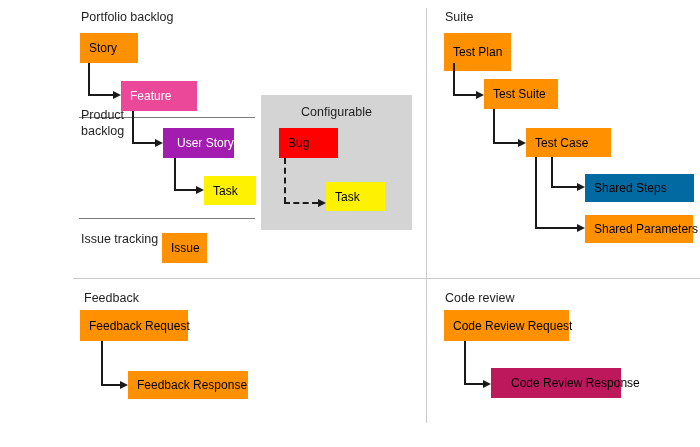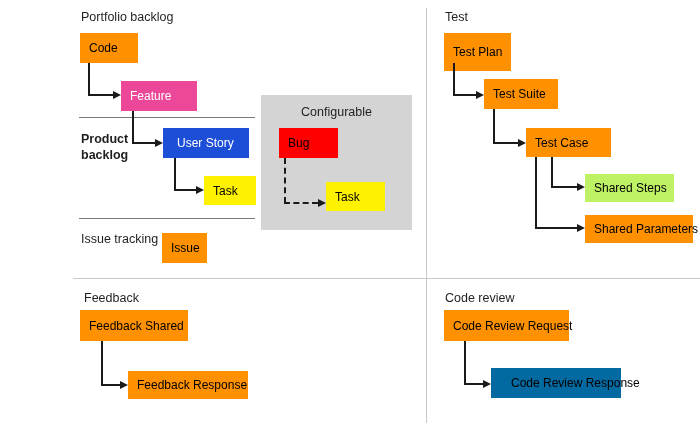--- a/index.html
+++ b/index.html
@@ -60,50 +60,50 @@
 
 <div id="canvas" style="--arrow: #1a1a1a;">
 
   <div class="divider" style="left: 378px; top: 8px; width: 1px; height: 415px; background-color: rgb(201, 201, 201);"></div>
   <div class="divider" style="left: 25px; top: 278px; width: 628px; height: 1px; background-color: rgb(201, 201, 201);"></div>
 
   <div class="divider" style="left: 31px; top: 117px; width: 176px; height: 1px; background-color: rgb(122, 122, 122);"></div>
   <div class="divider" style="left: 31px; top: 218px; width: 176px; height: 1px; background-color: rgb(122, 122, 122);"></div>
 
   <div class="section-title" style="left:33px;top:10px;">Portfolio backlog</div>
-  <div class="section-title" style="left:33px;top:132px;width:55px;font-weight:bold;">Product backlog</div>
+  <div class="section-title" style="left:33px;top:108px;width:55px;">Product backlog</div>
   <div class="section-title" style="left:33px;top:232px;">Issue tracking</div>
-  <div class="section-title" style="left:397px;top:10px;">Test</div>
+  <div class="section-title" style="left:397px;top:10px;">Suite</div>
   <div class="section-title" style="left:36px;top:291px;">Feedback</div>
   <div class="section-title" style="left:397px;top:291px;">Code review</div>
 
   <div class="panel" style="left: 213px; top: 95px; width: 151px; height: 135px; background-color: rgb(212, 212, 212);">
     <div class="section-title" style="top:10px;">Configurable</div>
   </div>
 
-  <div class="node" style="left: 32px; top: 33px; width: 58px; height: 30px; background-color: rgb(255, 145, 0); color: rgb(0, 0, 0);">Code</div>
+  <div class="node" style="left: 32px; top: 33px; width: 58px; height: 30px; background-color: rgb(255, 145, 0); color: rgb(0, 0, 0);">Story</div>
   <div class="node" style="left: 73px; top: 81px; width: 76px; height: 30px; background-color: #ec4899; color: rgb(255, 255, 255);">Feature</div>
-  <div class="node" style="left: 115px; top: 128px; width: 86px; height: 30px; background-color: #1d4ed8; color: rgb(255, 255, 255); padding-left: 14px;">User Story</div>
+  <div class="node" style="left: 115px; top: 128px; width: 71px; height: 30px; background-color: #a21caf; color: rgb(255, 255, 255); padding-left: 14px;">User Story</div>
   <div class="node" style="left: 156px; top: 176px; width: 52px; height: 29px; background-color: rgb(255, 242, 0); color: rgb(0, 0, 0);">Task</div>
   <div class="node" style="left: 114px; top: 233px; width: 45px; height: 30px; background-color: rgb(255, 145, 0); color: rgb(0, 0, 0);">Issue</div>
 
   <div class="node" style="left: 231px; top: 128px; width: 59px; height: 30px; background-color: rgb(255, 0, 0); color: rgb(0, 0, 0);">Bug</div>
   <div class="node" style="left: 278px; top: 182px; width: 59px; height: 29px; background-color: rgb(255, 242, 0); color: rgb(0, 0, 0);">Task</div>
 
   <div class="node" style="left: 396px; top: 33px; width: 67px; height: 38px; background-color: rgb(255, 145, 0); color: rgb(0, 0, 0);">Test Plan</div>
   <div class="node" style="left: 436px; top: 79px; width: 74px; height: 30px; background-color: rgb(255, 145, 0); color: rgb(0, 0, 0);">Test Suite</div>
   <div class="node" style="left: 478px; top: 128px; width: 85px; height: 29px; background-color: rgb(255, 145, 0); color: rgb(0, 0, 0);">Test Case</div>
-  <div class="node" style="left: 537px; top: 174px; width: 89px; height: 28px; background-color: #bef264; color: rgb(0, 0, 0);">Shared Steps</div>
+  <div class="node" style="left: 537px; top: 174px; width: 109px; height: 28px; background-color: #0369a1; color: rgb(0, 0, 0);">Shared Steps</div>
   <div class="node" style="left: 537px; top: 215px; width: 108px; height: 28px; background-color: rgb(255, 145, 0); color: rgb(0, 0, 0);">Shared Parameters</div>
 
-  <div class="node" style="left: 32px; top: 310px; width: 108px; height: 31px; background-color: rgb(255, 145, 0); color: rgb(0, 0, 0);">Feedback Shared</div>
+  <div class="node" style="left: 32px; top: 310px; width: 108px; height: 31px; background-color: rgb(255, 145, 0); color: rgb(0, 0, 0);">Feedback Request</div>
   <div class="node" style="left: 80px; top: 371px; width: 120px; height: 28px; background-color: rgb(255, 145, 0); color: rgb(0, 0, 0);">Feedback Response</div>
 
   <div class="node" style="left: 396px; top: 310px; width: 125px; height: 31px; background-color: rgb(255, 145, 0); color: rgb(0, 0, 0);">Code Review Request</div>
-  <div class="node" style="left: 443px; top: 368px; width: 130px; height: 30px; background-color: #0369a1; color: rgb(0, 0, 0); padding-left: 20px;">Code Review Response</div>
+  <div class="node" style="left: 443px; top: 368px; width: 130px; height: 30px; background-color: #be185d; color: rgb(0, 0, 0); padding-left: 20px;">Code Review Response</div>
 
   <div>
     <div class="seg-v" style="left:40px;top:63px;height:33px;"></div>
     <div class="seg-h" style="left:40px;top:94px;width:25px;"></div>
     <div class="head" style="left:65px;top:91px;"></div>
   </div>
 
   <div>
     <div class="seg-v" style="left:84px;top:111px;height:33px;"></div>
     <div class="seg-h" style="left:84px;top:142px;width:23px;"></div>

